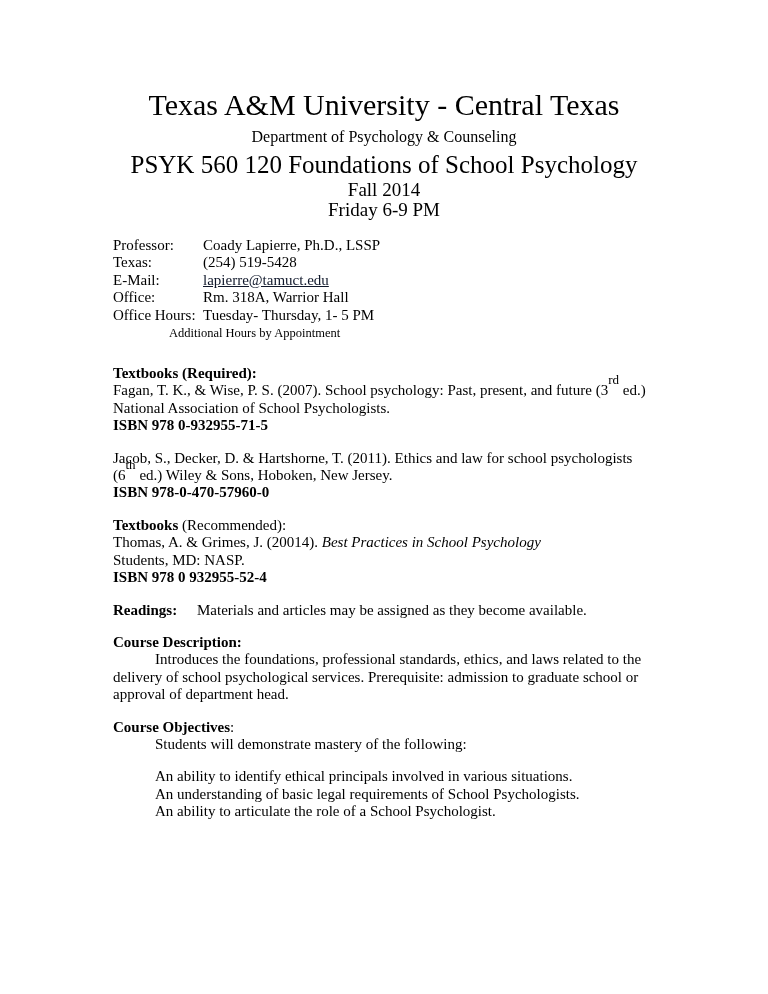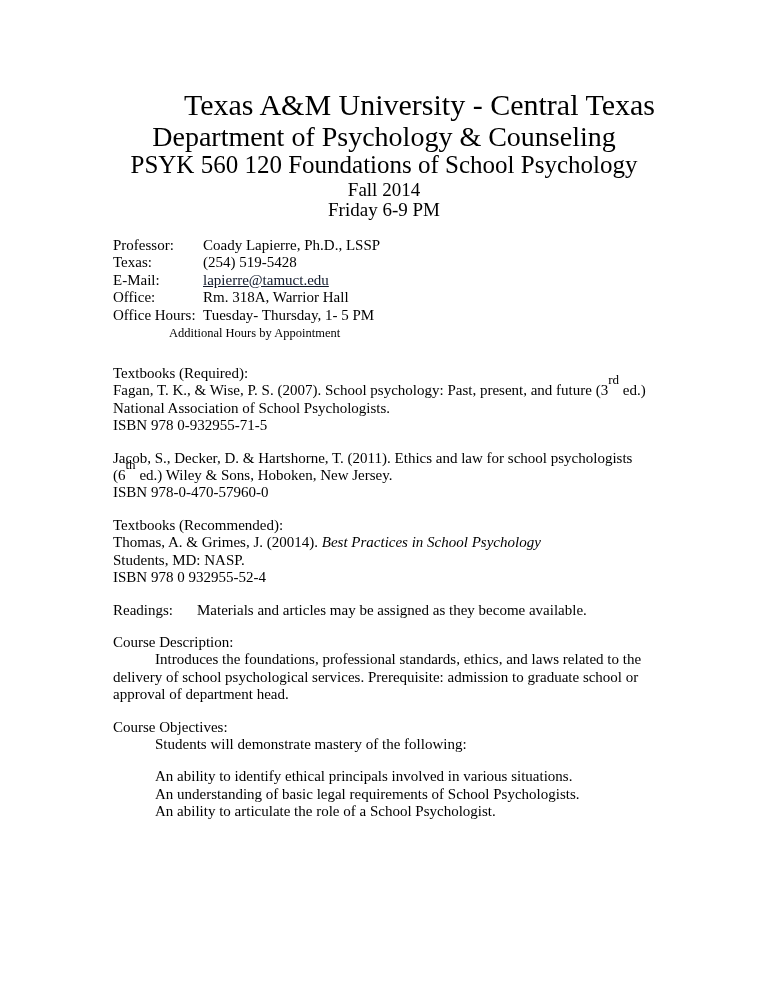--- a/index.html
+++ b/index.html
@@ -7,35 +7,35 @@
     width: 768px;
     height: 994px;
     box-sizing: border-box;
     background: #ffffff;
     padding: 86px 113px 0 113px;
     font-family: "Liberation Serif", "DejaVu Serif", serif;
     color: #000000;
     overflow: hidden;
   }
   .doc-header { text-align: center; }
-  .title   { font-size: 30px; line-height: 38px; text-align: right; }
-  .dept    { font-size: 28px; line-height: 25px; }
+  .title   { font-size: 30px; line-height: 38px; }
+  .dept    { font-size: 16px; line-height: 25px; }
   .course  { font-size: 25px; line-height: 31px; }
   .term, .meeting { font-size: 19px; line-height: 19.5px; }
 
   .instructor { margin-top: 18px; font-size: 15px; }
   .inst-row { display: flex; line-height: 17.4px; }
   .inst-label { width: 90px; flex-shrink: 0; }
   .email-link { color: #0f172a; text-decoration: underline; cursor: pointer; }
   .additional { font-size: 12.5px; line-height: 19px; margin-left: 56px; }
 
   .body-copy { margin-top: 22px; font-size: 15px; }
   .block { line-height: 17.4px; margin: 0 0 15px 0; }
   .line { min-height: 17.4px; }
-  .bold { font-weight: normal; }
+  .bold { font-weight: bold; }
   .italic { font-style: italic; }
   sup.ord { font-size: 13px; line-height: 0; position: relative; top: -5px; }
 
   .readings-row { display: flex; }
   .readings-label { width: 84px; flex-shrink: 0; }
 
   .desc-text { text-indent: 42px; margin: 0; }
   .indented { margin-left: 42px; }
 </style>
 </head>

